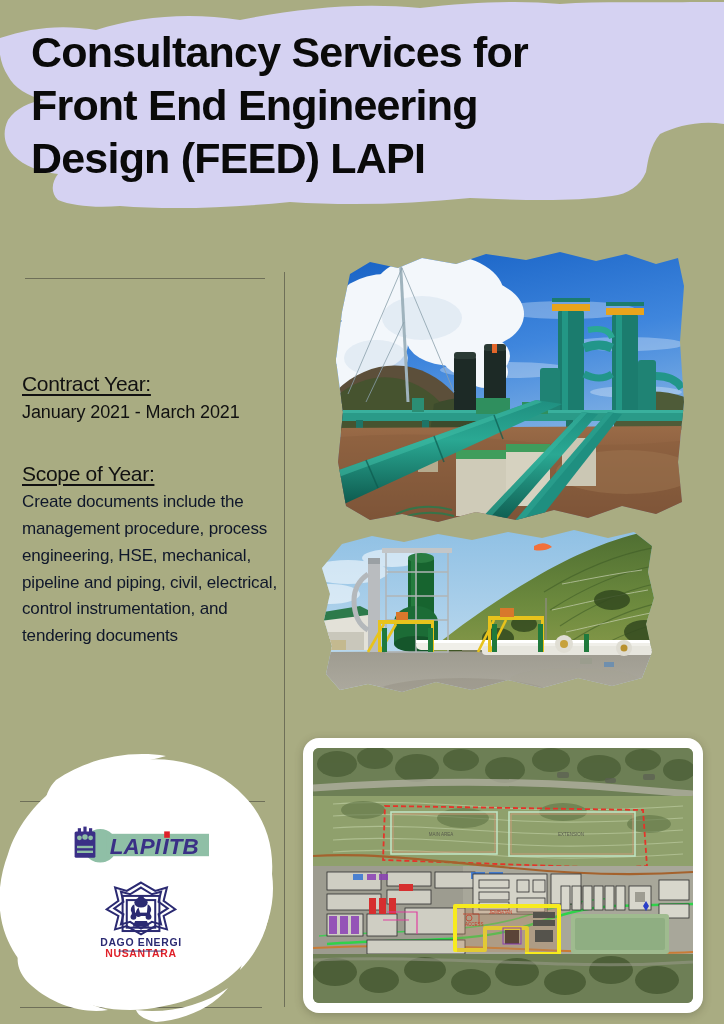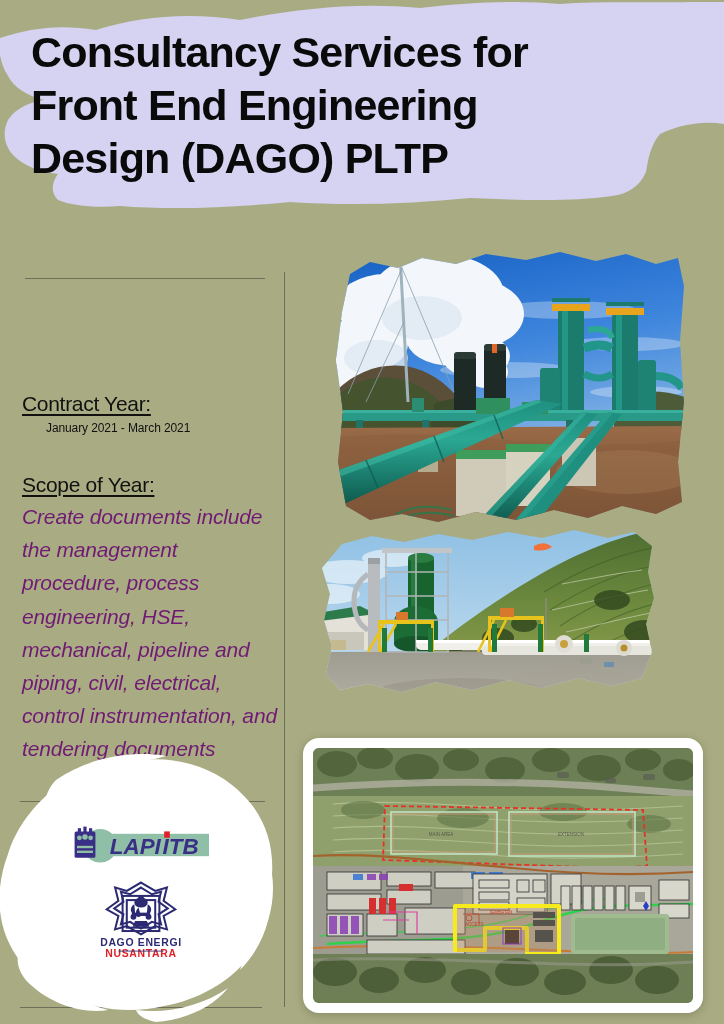--- a/index.html
+++ b/index.html
@@ -61,37 +61,34 @@
     width:262px;
   }
   .field-heading {
     font-size:21px;
     font-weight:500;
     color:#111;
     text-decoration:underline;
     text-underline-offset:3px;
     letter-spacing:-0.3px;
     margin-bottom:3px;
-    margin-top:20px;
   }
   .field-value {
-    font-size:12px;
+    font-size:18px;
     line-height:1.5;
     color:#111;
     letter-spacing:-0.1px;
-    margin-left:24px;
   }
   #scope-block { margin-top:36px; }
   #scope-text {
-    font-size:21px;
+    font-size:17px;
     line-height:1.58;
-    color:#701a75;
+    color:#0f172a;
     letter-spacing:-0.15px;
     width:258px;
-    font-style:italic;
   }
 
   
   #logo-area {
     position:absolute;
     left:-4px; top:752px;
     width:290px; height:272px;
   }
   #brush-circle { position:absolute; left:0; top:0; width:290px; height:272px; }
   #logo-stack {
@@ -155,21 +152,21 @@
         C 40,172 24,166 14,156
         C 4,146 2,132 8,120
         C 16,108 30,102 44,100
         C 28,96 14,88 8,76
         C 0,64 -2,48 0,38 Z"></path>
     </svg>
   </div>
 
   <h1 id="poster-title">Consultancy Services for
 Front End Engineering
-Design (DAGO) PLTP</h1>
+Design (FEED) LAPI</h1>
 
   <div class="hdiv" id="divider-top"></div>
   <div class="hdiv" id="divider-mid"></div>
   <div class="hdiv" id="divider-bottom"></div>
   <div id="divider-vertical"></div>
 
   <div id="left-column">
 
     <div>
       <div class="field-heading">Contract Year:</div>

